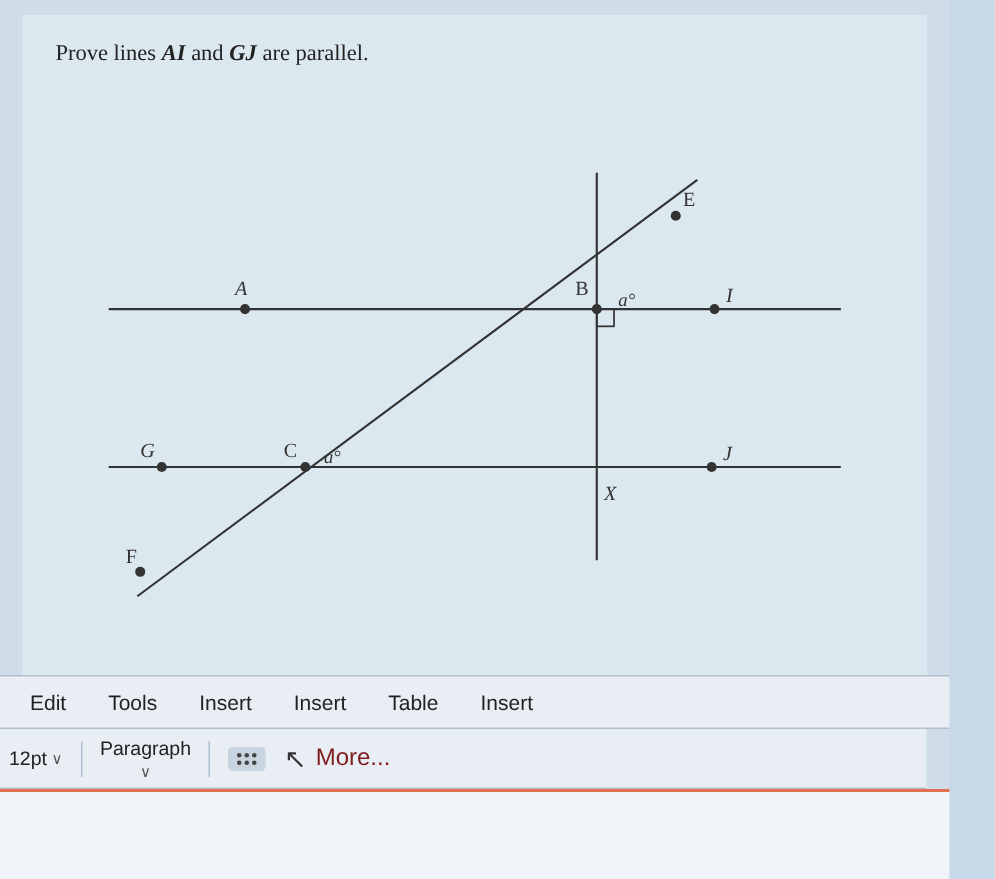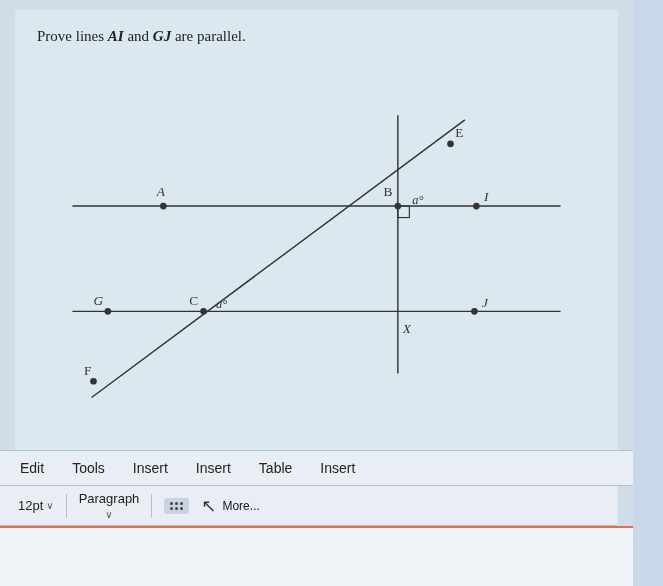--- a/index.html
+++ b/index.html
@@ -79,21 +79,21 @@
     .toolbar {
       position: absolute;
       bottom: 60px;
       left: 0;
       right: 16px;
       height: 40px;
       background: #e8eef4;
       border-bottom: 1px solid #b0c0d0;
       display: flex;
       align-items: center;
-      padding: 0 18px;
+      padding: 0 6px;
       gap: 8px;
     }
 
     .toolbar-font-size {
       display: flex;
       align-items: center;
       gap: 3px;
       font-size: 13px;
       color: #222;
     }
@@ -136,22 +136,22 @@
       border-radius: 50%;
     }
 
     .toolbar-cursor {
       font-size: 18px;
       color: #333;
       margin-left: 4px;
     }
 
     .more-text {
-      font-size: 12px;
-      color: #0f172a;
+      font-size: 16px;
+      color: #7f1d1d;
       margin-left: -2px;
     }
 
     
     .bottom-input {
       position: absolute;
       bottom: 0;
       left: 0;
       right: 0;
       height: 60px;

